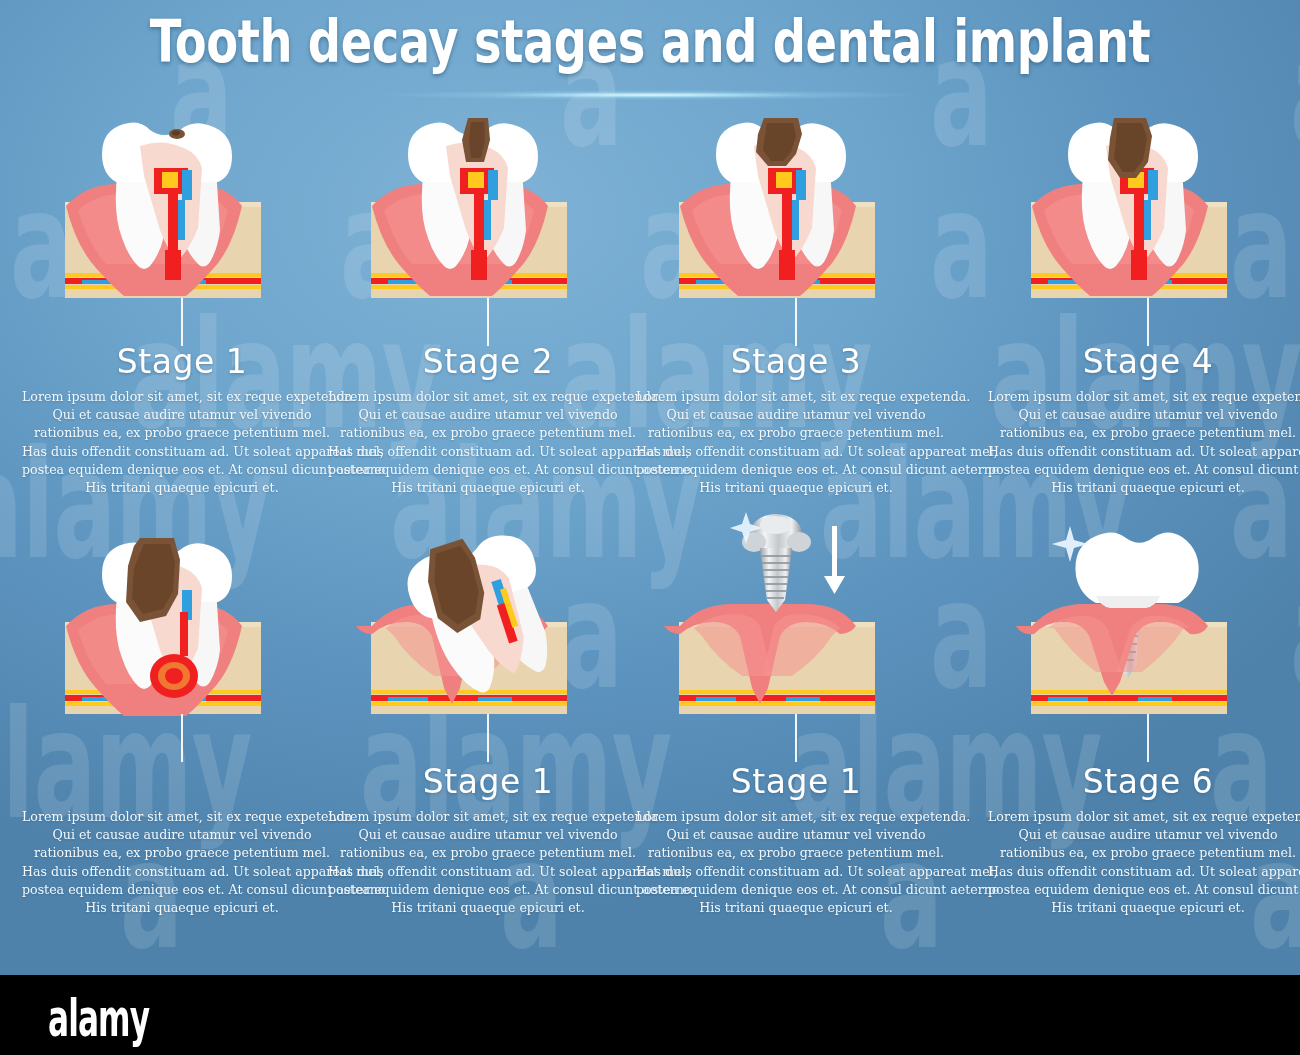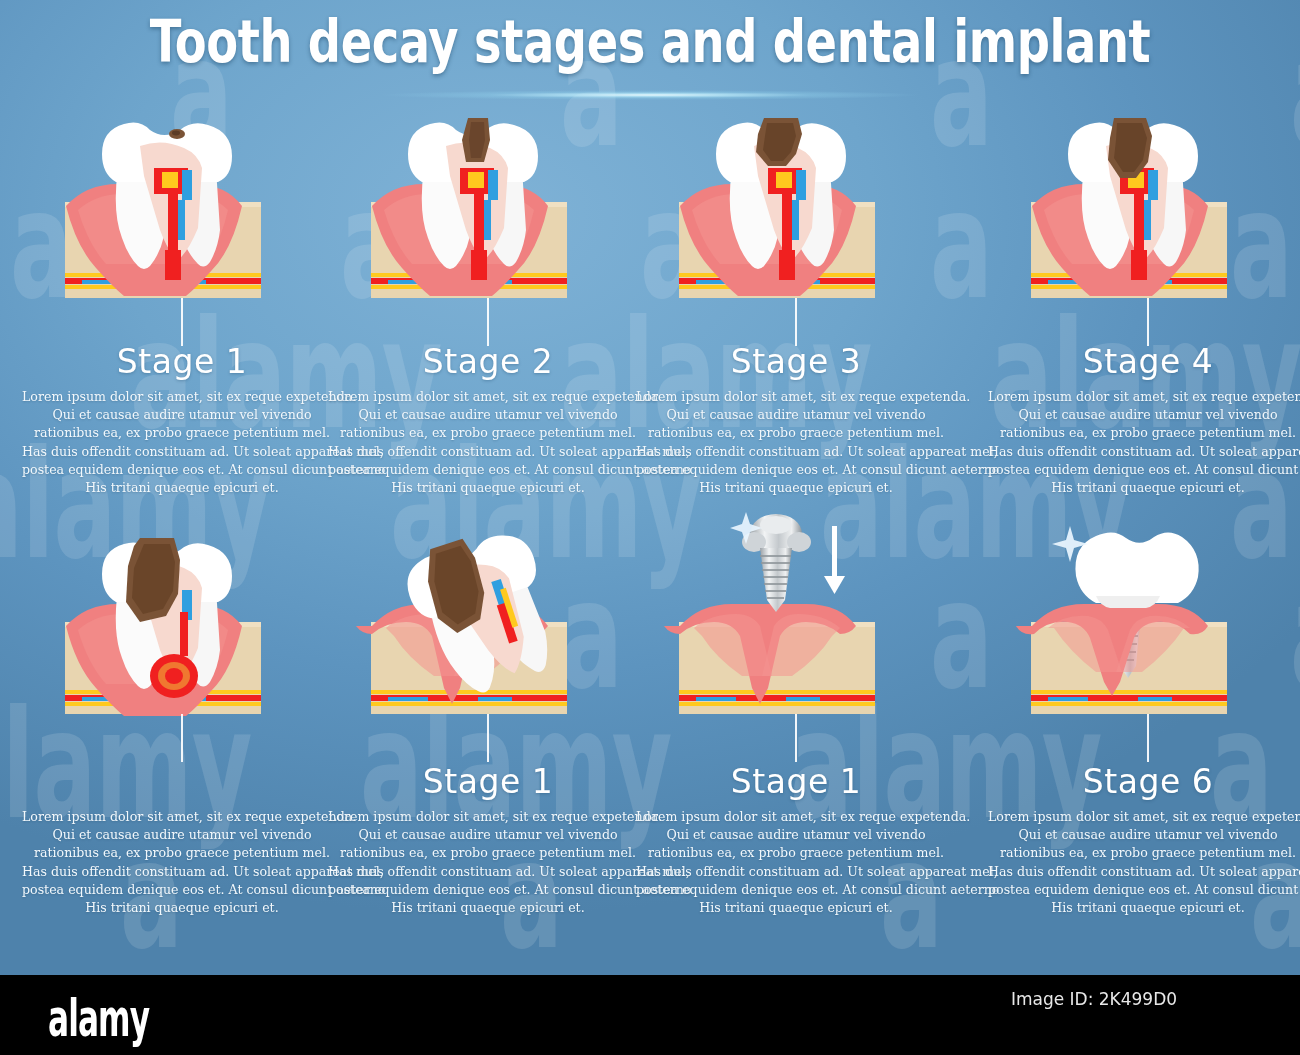--- a/index.html
+++ b/index.html
@@ -594,15 +594,14 @@
           <span class="ln">Has duis offendit constituam ad. Ut soleat appareat mel,</span>
           <span class="ln">postea equidem denique eos et. At consul dicunt aeterno</span>
           <span class="ln">His tritani quaeque epicuri et.</span>
         </div>
       </div>
     </div>
   </div>
 
   <div class="footer">
     <div class="alamy-logo">alamy</div>
-    <div class="footer-id">Image ID: 2K499D0</div>
   </div>
 </div>
 
 </body></html>

